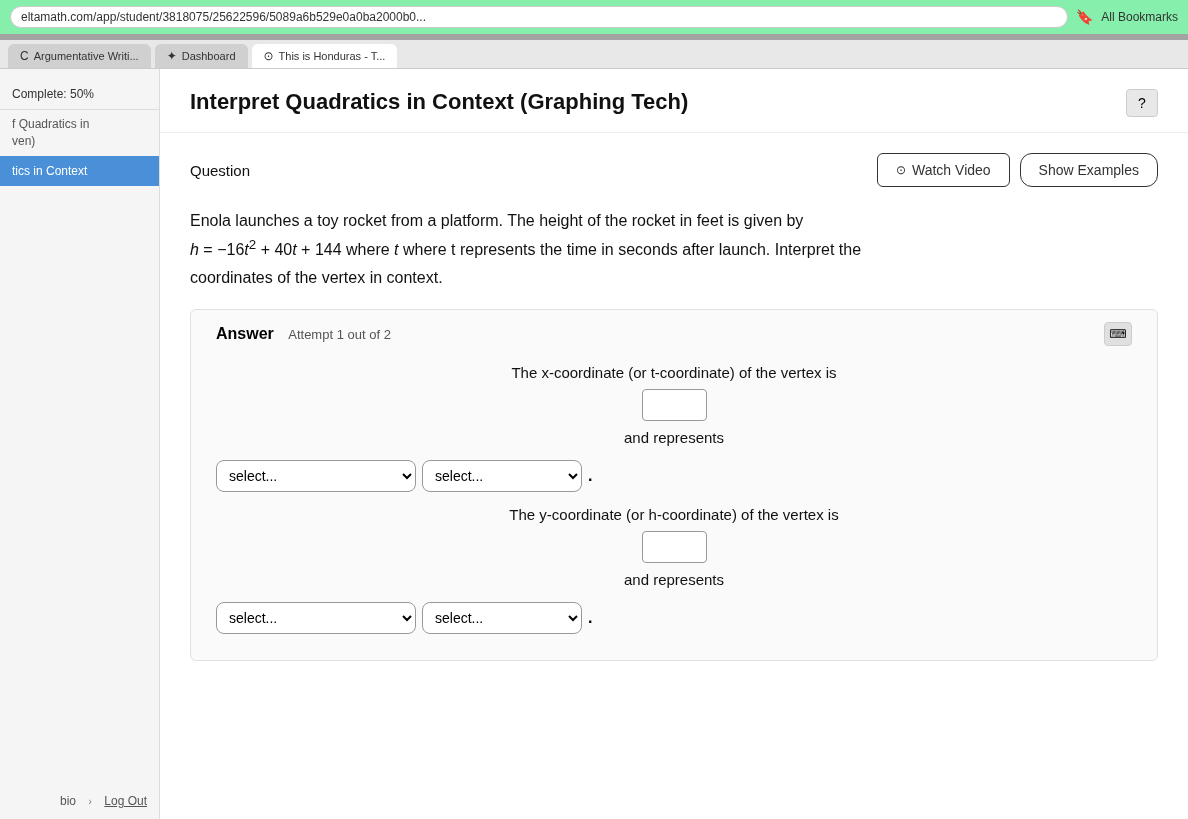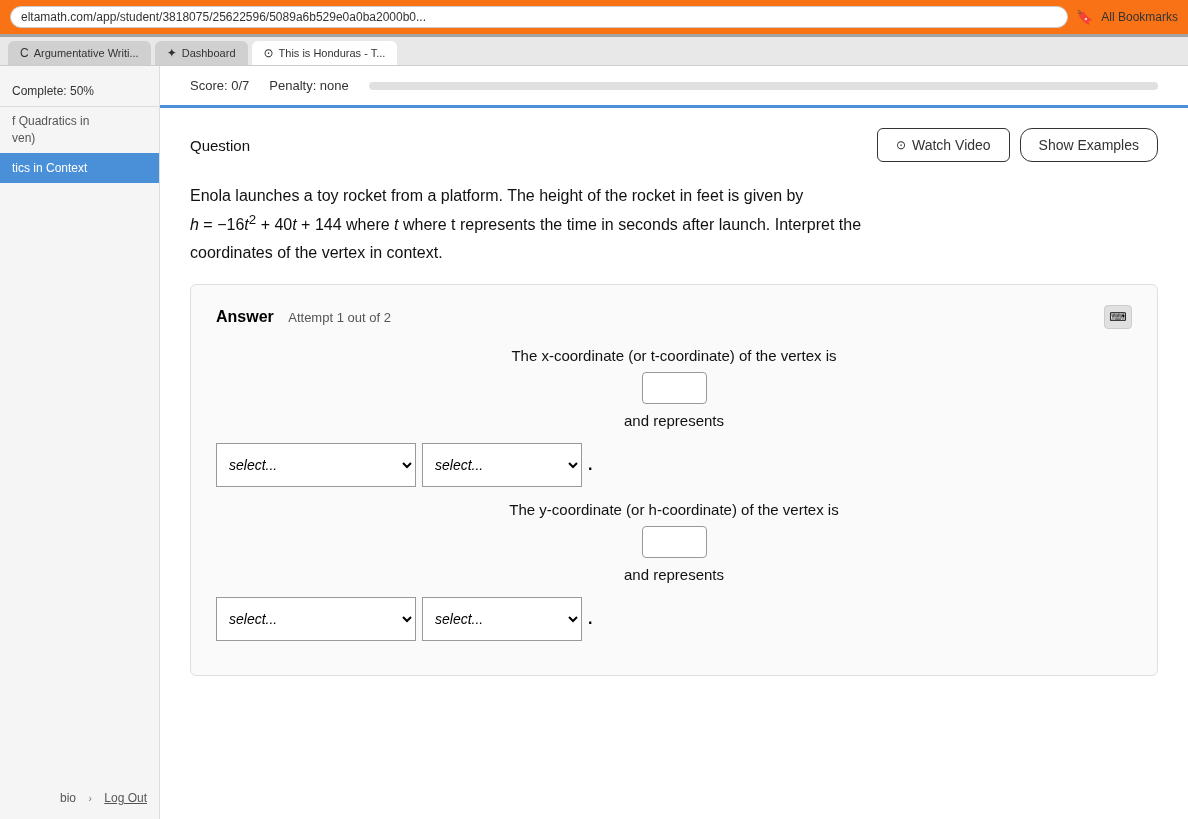--- a/index.html
+++ b/index.html
@@ -7,27 +7,27 @@
       font-family: Arial, sans-serif;
       background: #2a2a2a;
       width: 1188px;
       min-height: 819px;
       position: relative;
       overflow: hidden;
     }
 
     
     .browser-chrome {
-      background: #f97316;
+      background: #86efac;
       width: 100%;
       padding: 6px 10px;
       display: flex;
       align-items: center;
       gap: 8px;
-      border-bottom: 3px solid #a3a3a3;
+      border-bottom: 6px solid #a3a3a3;
       font-size: 12px;
     }
     .url-bar {
       flex: 1;
       background: white;
       border: 1px solid #ccc;
       border-radius: 12px;
       padding: 3px 10px;
       font-size: 12px;
       color: #333;
@@ -247,21 +247,21 @@
       line-height: 1.7;
       color: #111;
       margin-bottom: 18px;
     }
 
     
     .answer-section {
       background: #fafafa;
       border: 1px solid #e0e0e0;
       border-radius: 6px;
-      padding: 20px 25px;
+      padding: 12px 25px;
       margin-top: 10px;
     }
     .answer-header {
       display: flex;
       justify-content: space-between;
       align-items: center;
       margin-bottom: 18px;
     }
     .answer-icon-btn {
       background: #e0e0e0;
@@ -291,27 +291,26 @@
       border: 1.5px solid #999;
       border-radius: 4px;
       width: 65px;
       height: 32px;
       padding: 4px 8px;
       font-size: 14px;
       background: white;
     }
     .answer-select {
       border: 1.5px solid #999;
-      border-radius: 0;
-      height: 44px;
+      border-radius: 8px;
+      height: 32px;
       padding: 4px 8px;
       font-size: 14px;
       background: white;
       cursor: pointer;
-      font-style: italic;
     }
     .answer-select-wide {
       min-width: 200px;
     }
     .answer-select-medium {
       min-width: 160px;
     }
     .select-row {
       display: flex;
       align-items: center;
@@ -363,28 +362,27 @@
     </div>
     <div class="sidebar-bottom">
       <span class="sidebar-bottom-left">bio</span>
       <span class="sidebar-chevron">›</span>
       <span class="logout-btn">Log Out</span>
     </div>
   </div>
 
   <div class="content-area">
 
-
-    <div class="score-section">
-      <span class="score-label">Score: 0/7</span>
-      <span class="penalty-label">Penalty: none</span>
-      <div class="progress-bar-container">
-        <div class="progress-bar-fill" style="width: 0%;"></div>
-      </div>
-    </div>
+    <div class="page-header">
+      <h1 class="page-title">Interpret Quadratics in Context (Graphing Tech)</h1>
+      <button class="help-icon-btn">
+        <span>?</span>
+      </button>
+    </div>
+
 
     <div class="question-section">
       <div class="question-header">
         <span class="question-label">Question</span>
         <div class="question-buttons">
           <button class="btn-video">
             <span class="play-icon">⊙</span>
             <span>Watch Video</span>
           </button>
           <button class="btn-examples">

